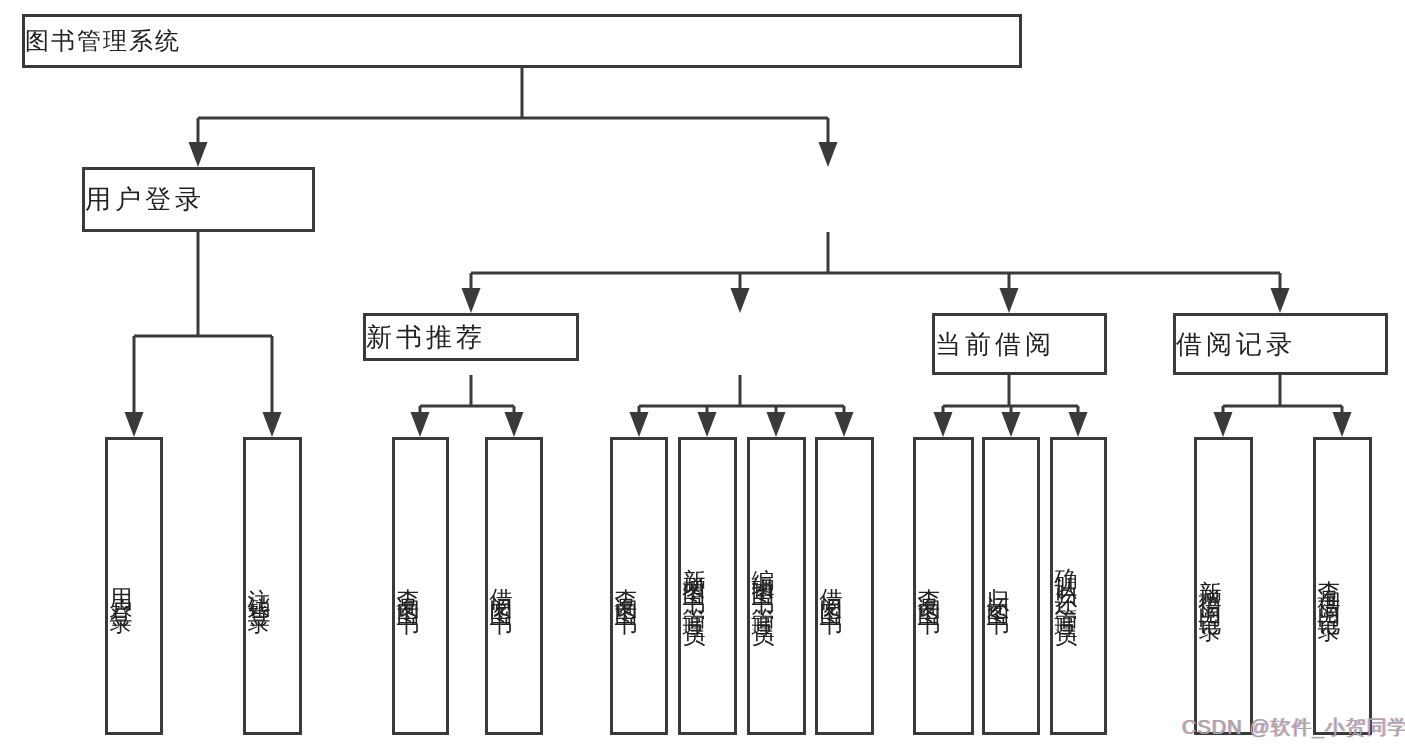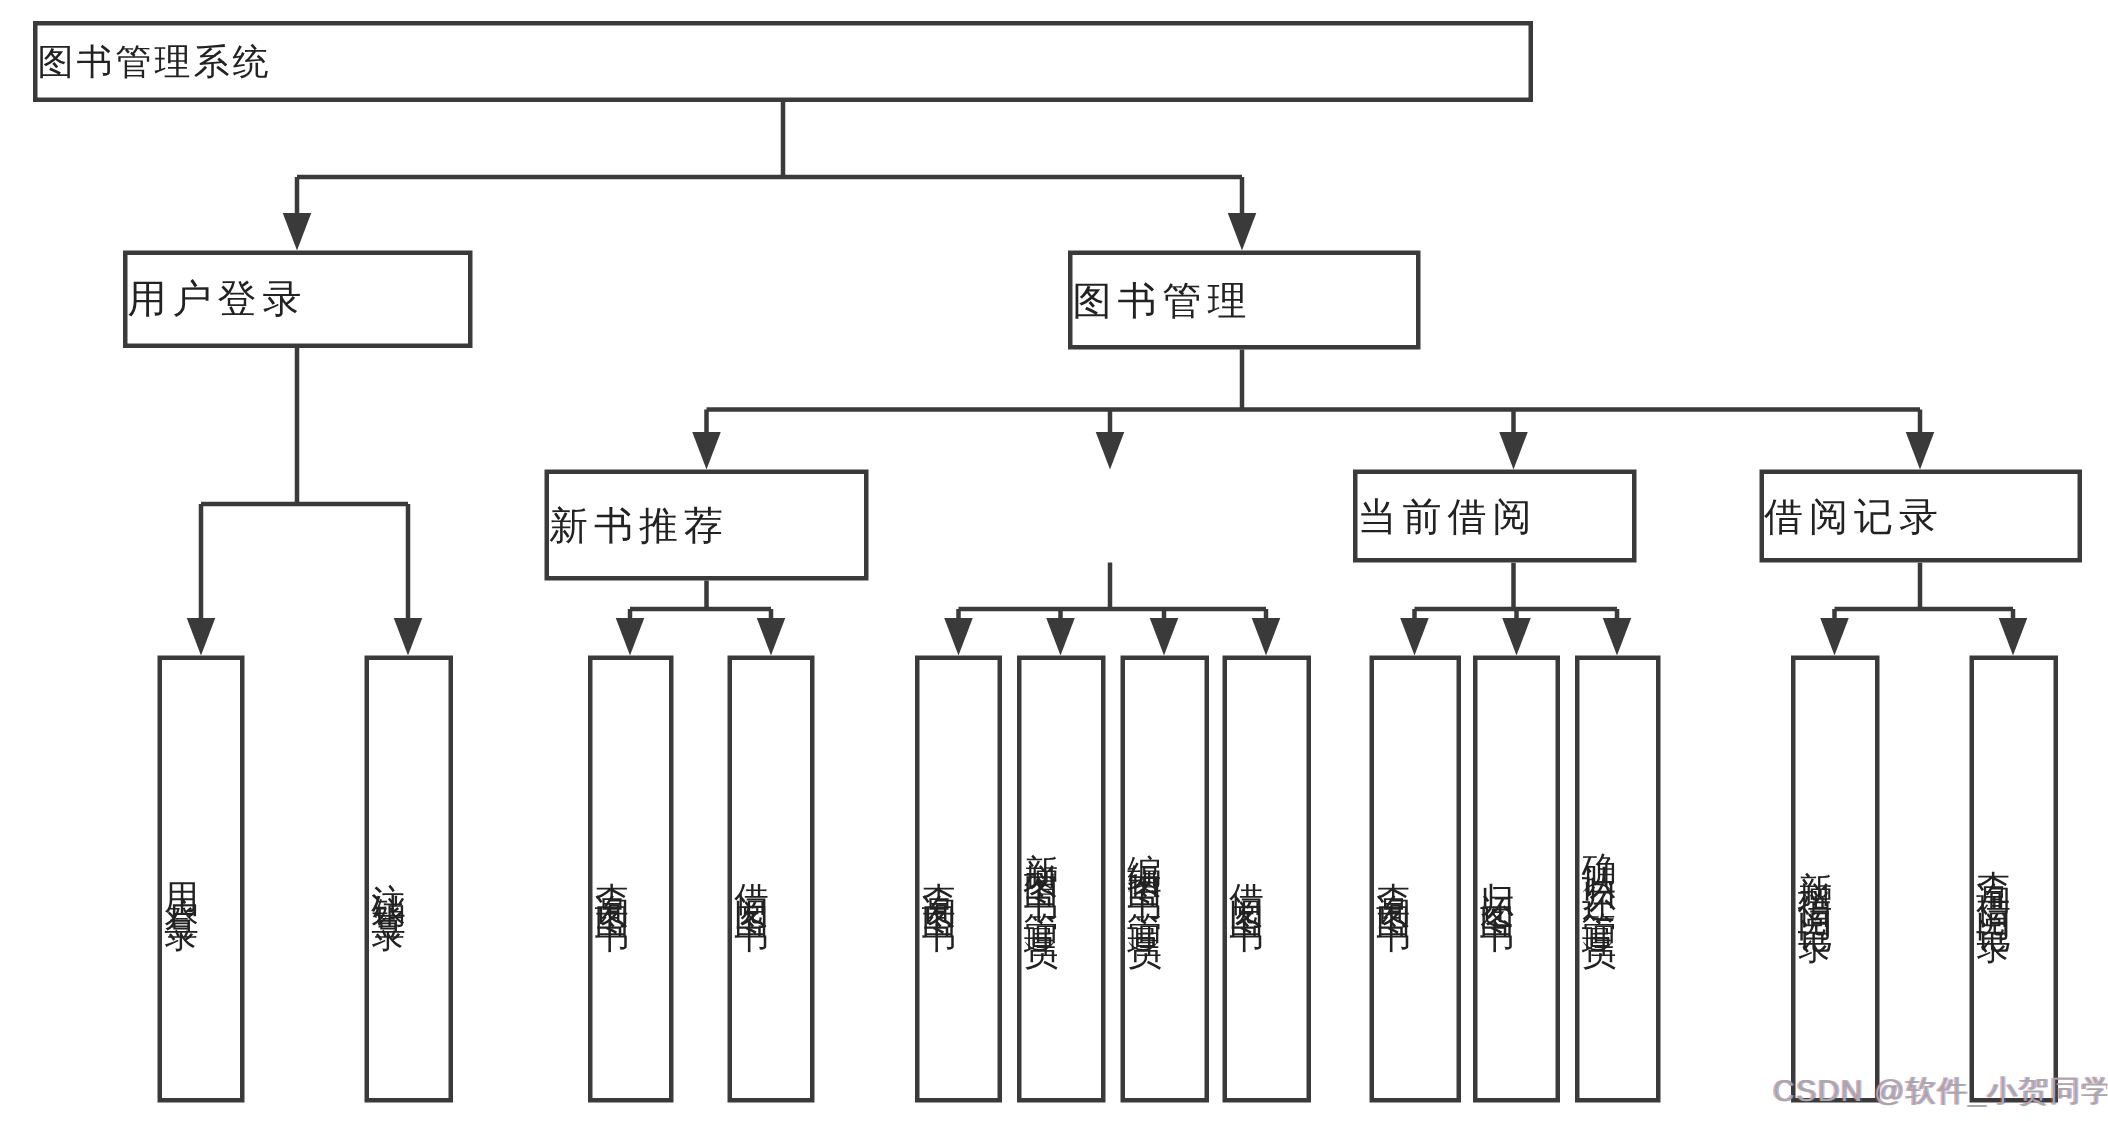--- a/index.html
+++ b/index.html
@@ -123,28 +123,25 @@
     </g>
   </svg>
 
   <div class="node root-node" style="left:22px;top:14px;width:1000px;height:54px">
     <span class="hlabel">图书管理系统</span>
   </div>
 
   <div class="node" style="left:82px;top:167px;width:233px;height:65px">
     <span class="hlabel">用户登录</span>
   </div>
-  <div class="node" style="left:712px;top:167px;width:235px;height:66px">
-    <span class="hlabel">图书管理</span>
-  </div>
 
-  <div class="node" style="left:363px;top:313px;width:216px;height:74px">
+  <div class="node" style="left:363px;top:313px;width:216px;height:48px">
     <span class="hlabel">新书推荐</span>
   </div>
-  <div class="node" style="left:902px;top:313px;width:189px;height:62px">
+  <div class="node" style="left:932px;top:313px;width:175px;height:62px">
     <span class="hlabel">当前借阅</span>
   </div>
   <div class="node" style="left:1173px;top:313px;width:215px;height:62px">
     <span class="hlabel">借阅记录</span>
   </div>
 
   <div class="node" style="left:105px;top:437px;width:58px;height:298px">
     <span class="vlabel">用户登录</span>
   </div>
   <div class="node" style="left:243px;top:437px;width:59px;height:298px">

